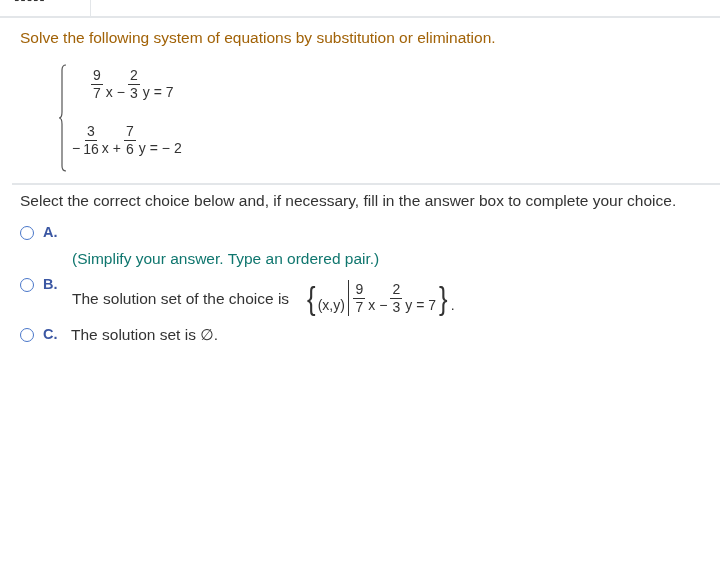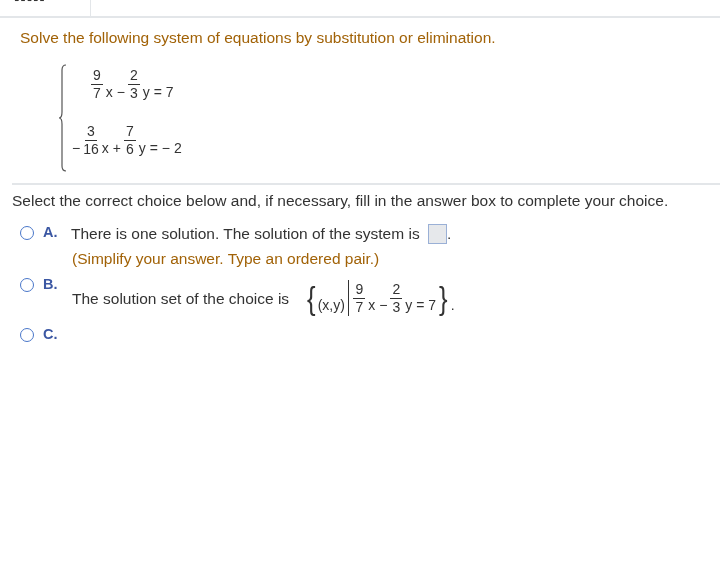--- a/index.html
+++ b/index.html
@@ -84,21 +84,21 @@
     }
     .sep-line {
       position: absolute;
       left: 12px; top: 183px;
       width: 708px;
       height: 2px;
       background: #e3e6e9;
     }
     .select-prompt {
       position: absolute;
-      left: 12px; top: 192px;
+      left: 20px; top: 192px;
       font-size: 15.5px;
       color: #333;
     }
     .choice {
       position: absolute;
       left: 20px;
       display: flex;
       align-items: flex-start;
     }
     .radio {
@@ -129,21 +129,21 @@
       border: 1px solid #9ab0d6;
       background: #e6e8eb;
       vertical-align: -5px;
       margin-left: 4px;
       box-sizing: border-box;
       cursor: text;
     }
     .hint {
       position: absolute;
       left: 72px; top: 250px;
-      color: #a16207;
+      color: #0f766e;
       font-size: 15.5px;
     }
     .b-text {
       position: absolute;
       left: 72px; top: 290px;
       font-size: 15.5px;
       color: #333;
       white-space: nowrap;
     }
     .setbuilder {
@@ -220,24 +220,20 @@
   </div>
 </div>
 
 <div class="sep-line"></div>
 
 <div class="select-prompt">Select the correct choice below and, if necessary, fill in the answer box to complete your choice.</div>
 
 <div class="choice choice-a">
   <div class="radio"></div>
   <span class="letter">A.</span>
-  <span class="choice-text">
-    <span>There is one solution. The solution of the system is</span>
-    <span class="answer-box"></span><span>.</span>
-  </span>
 </div>
 <div class="hint">(Simplify your answer. Type an ordered pair.)</div>
 
 <div class="choice choice-b">
   <div class="radio"></div>
   <span class="letter">B.</span>
 </div>
 <div class="b-text">The solution set of the choice is</div>
 <div class="setbuilder">
   <span class="curly">{</span>
@@ -255,13 +251,14 @@
   </span>
   <span class="txt">y</span>
   <span class="txt">= 7</span>
   <span class="curly">}</span>
   <span class="txt">.</span>
 </div>
 
 <div class="choice choice-c">
   <div class="radio"></div>
   <span class="letter">C.</span>
+  <span class="choice-text">The solution set is ∅.</span>
 </div>
 
 </body></html>

